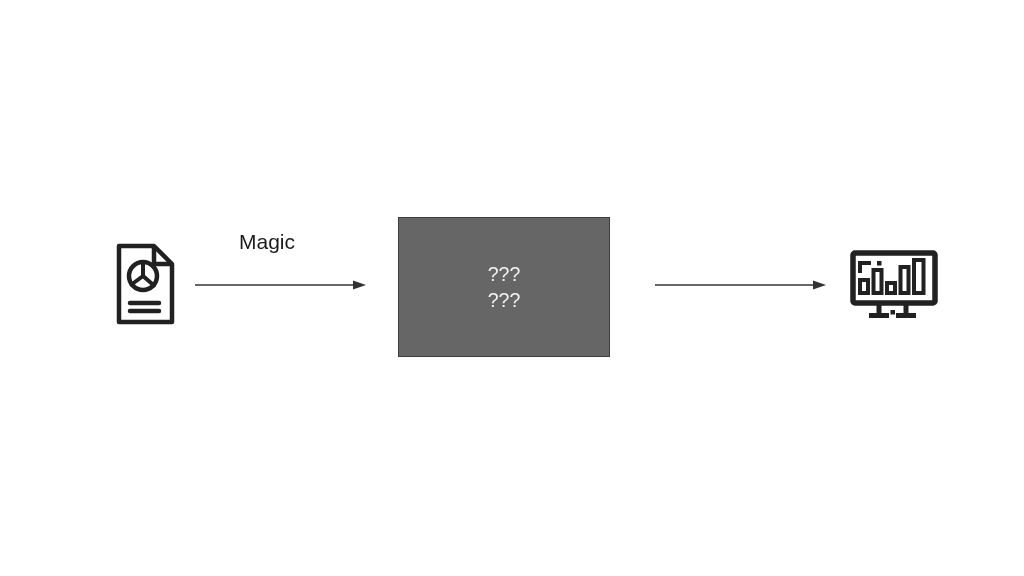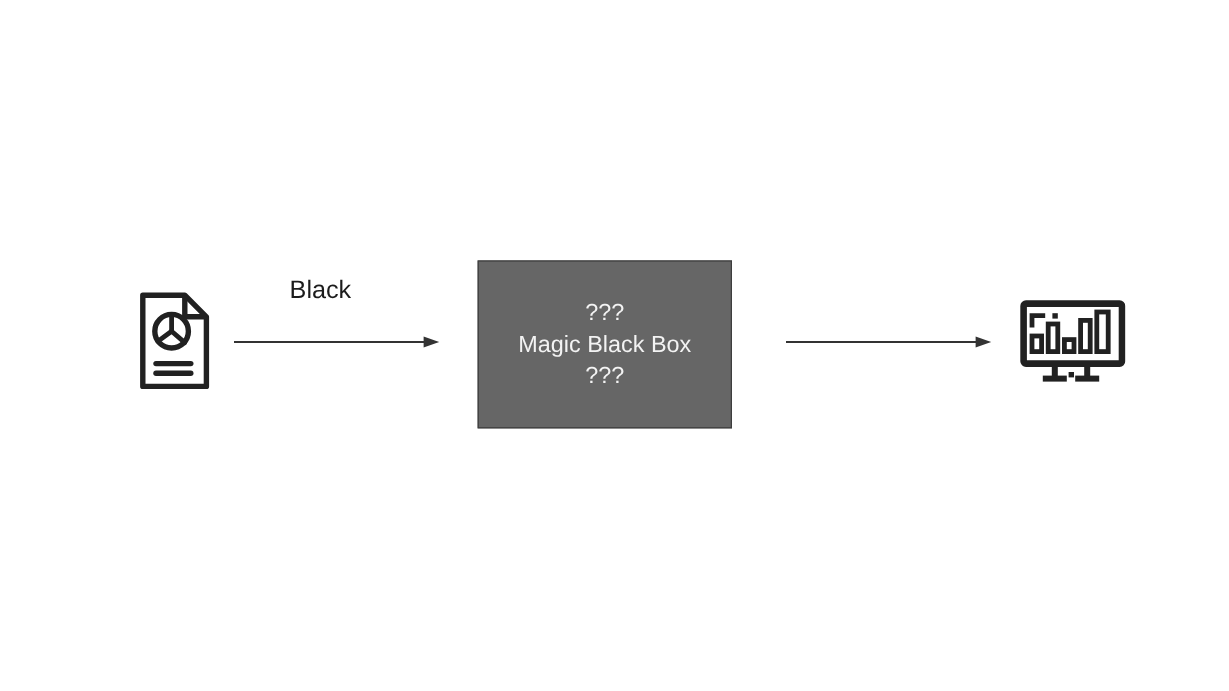--- a/index.html
+++ b/index.html
@@ -70,29 +70,28 @@
       <circle cx="29" cy="33" r="14" stroke="#212121" stroke-width="4.5" fill="none"></circle>
       <path d="M29 33 V19" stroke="#212121" stroke-width="4" stroke-linecap="round"></path>
       <path d="M29 33 L17.5 41.5" stroke="#212121" stroke-width="4" stroke-linecap="round"></path>
       <path d="M29 33 L40 42.5" stroke="#212121" stroke-width="4" stroke-linecap="round"></path>
 
       <path d="M16 60 H45" stroke="#212121" stroke-width="4.5" stroke-linecap="round"></path>
       <path d="M16 68 H45" stroke="#212121" stroke-width="4.5" stroke-linecap="round"></path>
     </svg>
   </div>
 
-  <div class="flow-label flow-label-data">Black</div>
+  <div class="flow-label flow-label-data">Magic</div>
   <svg class="arrow-svg arrow1" width="180" height="18" viewBox="0 0 180 18" xmlns="http://www.w3.org/2000/svg">
     <line x1="2" y1="9" x2="161" y2="9" stroke="#333333" stroke-width="1.7"></line>
     <polygon points="160,4.5 173,9 160,13.5" fill="#333333"></polygon>
   </svg>
 
   <div class="magic-box">
     <div>???</div>
-    <div>Magic Black Box</div>
     <div>???</div>
   </div>
 
   <svg class="arrow-svg arrow2" width="180" height="18" viewBox="0 0 180 18" xmlns="http://www.w3.org/2000/svg">
     <line x1="2" y1="9" x2="161" y2="9" stroke="#333333" stroke-width="1.7"></line>
     <polygon points="160,4.5 173,9 160,13.5" fill="#333333"></polygon>
   </svg>
 
   <div class="icon-wrap monitor-icon-wrap">
     <svg width="88" height="71" viewBox="0 0 88 71" fill="none" xmlns="http://www.w3.org/2000/svg">

